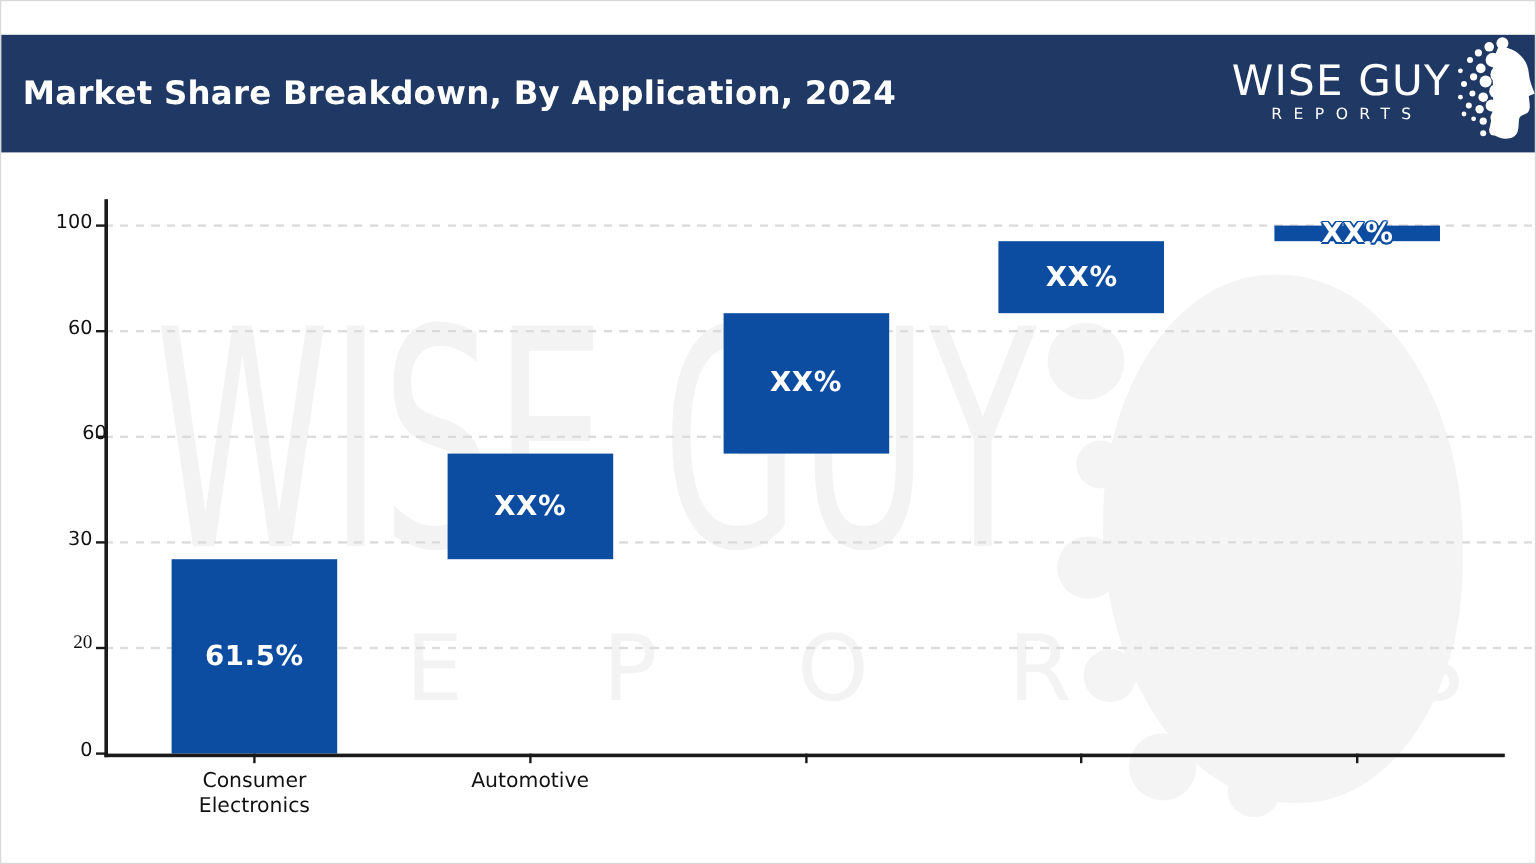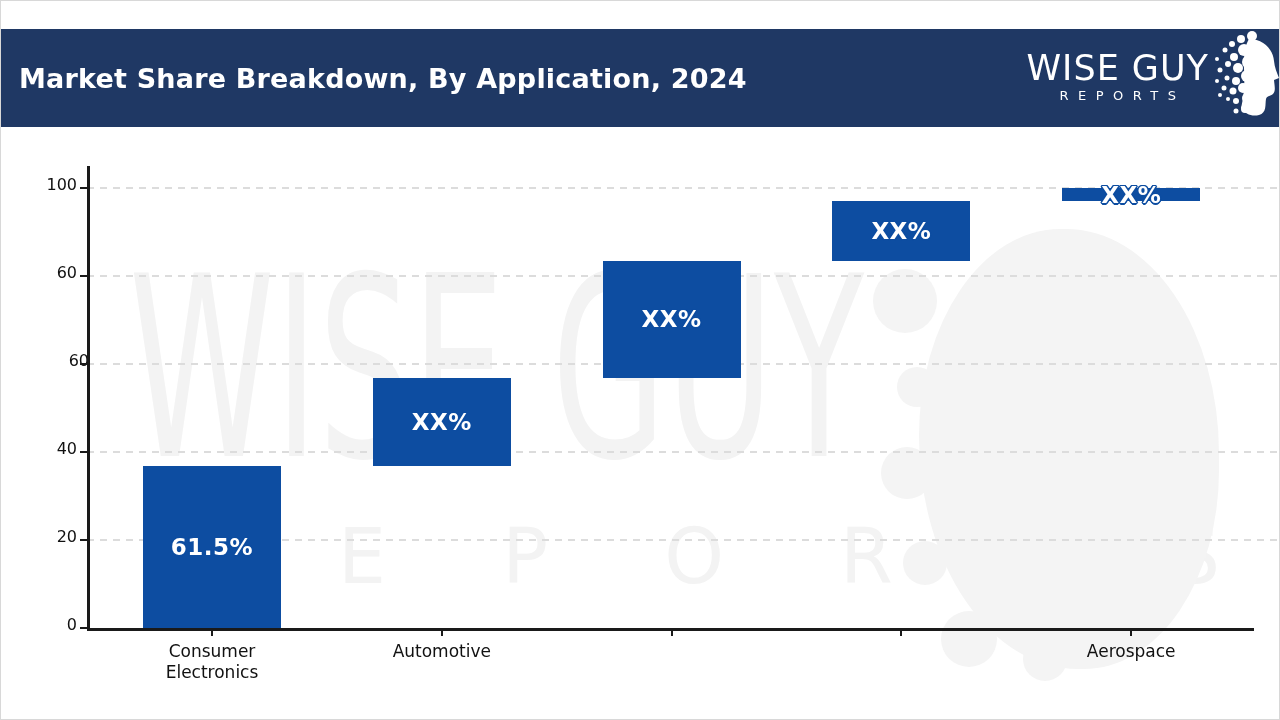--- a/index.html
+++ b/index.html
@@ -56,24 +56,24 @@
   <div class="wm-blob" style="left:896px;top:366px;width:40px;height:40px;"></div>
   <div class="wm-blob" style="left:880px;top:446px;width:52px;height:52px;"></div>
   <div class="wm-blob" style="left:902px;top:540px;width:44px;height:44px;"></div>
   <div class="wm-blob" style="left:940px;top:610px;width:56px;height:56px;"></div>
   <div class="wm-blob" style="left:1022px;top:636px;width:44px;height:44px;"></div>
 
   <div id="plot">
       <div class="ytick-label" style="left: 26px; top: 614px;">0</div>
       <div class="ytick-mark" style="left: 79px; top: 626px;"></div>
       <div class="gridline" style="left: 86px; top: 538px; width: 1194px;"></div>
-      <div class="ytick-label" style="left: 26px; top: 526px;">20</div>
+      <div class="ytick-label" style="left: 26px; top: 526px; font-family: Liberation Serif, serif;">20</div>
       <div class="ytick-mark" style="left: 79px; top: 538px;"></div>
       <div class="gridline" style="left: 86px; top: 450px; width: 1194px;"></div>
-      <div class="ytick-label" style="left: 26px; top: 438px;">40</div>
+      <div class="ytick-label" style="left: 26px; top: 438px;">30</div>
       <div class="ytick-mark" style="left: 79px; top: 450px;"></div>
       <div class="gridline" style="left: 86px; top: 362px; width: 1194px;"></div>
       <div class="ytick-label" style="left: 38px; top: 350px;">60</div>
       <div class="ytick-mark" style="left: 79px; top: 362px;"></div>
       <div class="gridline" style="left: 86px; top: 274px; width: 1194px;"></div>
       <div class="ytick-label" style="left: 26px; top: 262px;">60</div>
       <div class="ytick-mark" style="left: 79px; top: 274px;"></div>
       <div class="gridline" style="left: 86px; top: 186px; width: 1194px;"></div>
       <div class="ytick-label" style="left: 26px; top: 174px;">100</div>
       <div class="ytick-mark" style="left: 79px; top: 186px;"></div>
@@ -94,21 +94,20 @@
       </div>
       <div class="xtick-mark" style="left: 669.6px; top: 627px;"></div>
       <div class="bar" style="left: 831.4px; top: 200.2px; width: 138px; height: 59.4px; background: rgb(13, 77, 161);">
         <span class="bar-label">XX%</span>
       </div>
       <div class="xtick-mark" style="left: 899.4px; top: 627px;"></div>
       <div class="bar" style="left: 1061.2px; top: 187px; width: 138px; height: 13.2px; background: rgb(13, 77, 161);">
         <span class="bar-label">XX%</span>
       </div>
       <div class="xtick-mark" style="left: 1129.2px; top: 627px;"></div>
-      <div class="cat-label" style="left: 1010.2px; top: 640px;"><span>Aerospace</span></div>
     </div>
 
   <div id="header">
     <div id="title">Market Share Breakdown, By Application, 2024</div>
     <div id="logo">
       <div class="l1">WISE GUY</div>
       <div class="l2">REPORTS</div>
     </div>
     <svg id="logo-head" viewBox="0 0 92 98" xmlns="http://www.w3.org/2000/svg">
       <path fill="#ffffff" d="M60,10 C74,10 84,20 85,32 C85.5,38 88,44 90,49 L85,51 C85.5,57 87,62 84,65 C81.5,67 78,66.5 77,70 C76,75 78,84 70,86 C63,88 56,85 52,79 C55,68 56,52 55,40 C54.5,28 56,16 60,10 Z"></path>

